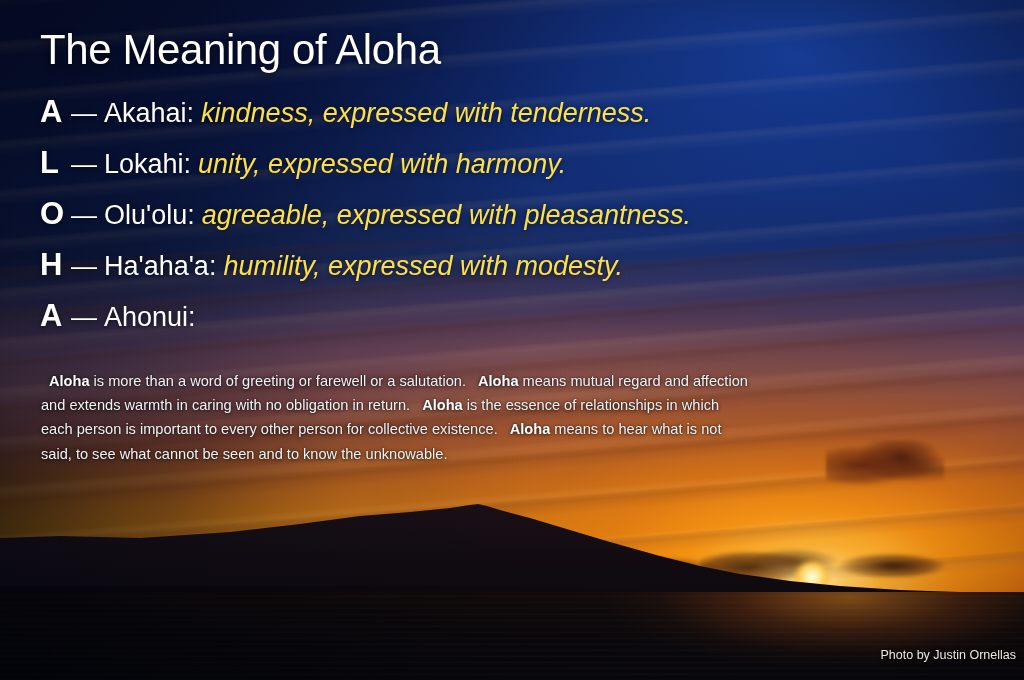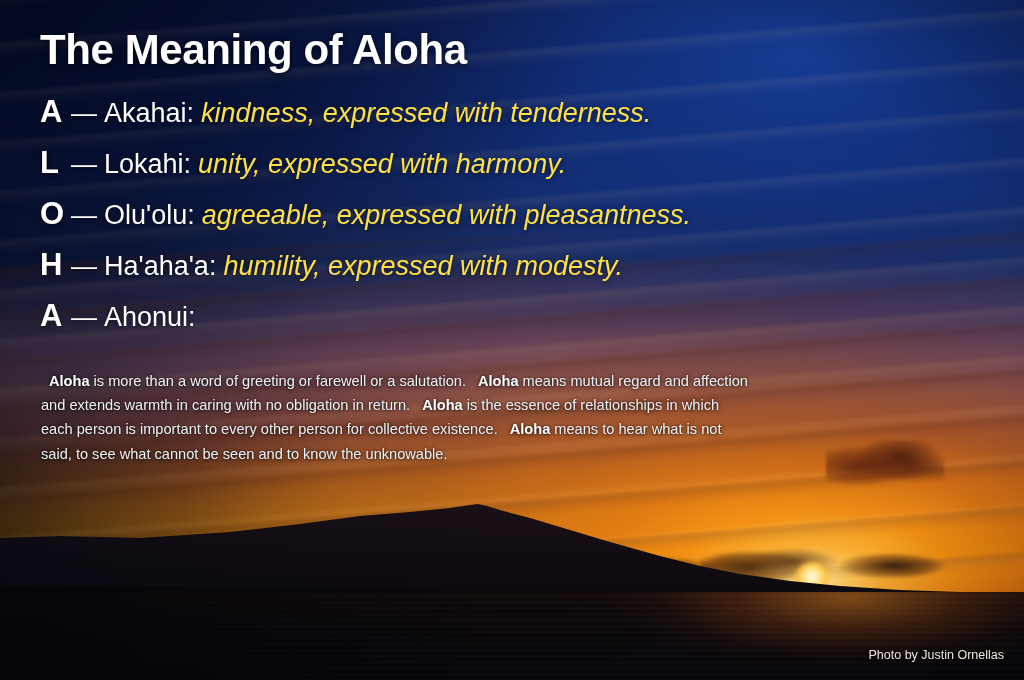--- a/index.html
+++ b/index.html
@@ -280,21 +280,21 @@
     position: absolute;
     left: 0; top: 0;
     width: 1024px; height: 680px;
   }
 
   .poster-title {
     position: absolute;
     left: 40px; top: 26px;
     margin: 0;
     font-size: 42px;
-    font-weight: bold;
+    font-weight: normal;
     color: #ffffff;
     letter-spacing: -0.4px;
     text-shadow: 0 2px 7px rgba(0,0,0,0.55), 0 0 2px rgba(0,0,0,0.35);
     white-space: nowrap;
   }
 
   .aloha-list {
     position: absolute;
     left: 40px; top: 96px;
     width: 880px;
@@ -344,21 +344,21 @@
     margin: 0;
     font-size: 14.6px;
     line-height: 24.2px;
     color: #f2f3f6;
     text-shadow: 0 1px 4px rgba(0,0,0,0.70), 0 0 2px rgba(0,0,0,0.55);
   }
   .aloha-para b { font-weight: bold; color:#ffffff;margin-left:8px; }
 
   .photo-credit {
     position: absolute;
-    right: 20px; bottom: 18px;
+    right: 8px; bottom: 18px;
     font-size: 12.5px;
     color: #efe6de;
     text-shadow: 0 1px 4px rgba(0,0,0,0.85);
     white-space: nowrap;
   }
 </style>
 </head>
 <body>
 
 <div id="poster">

